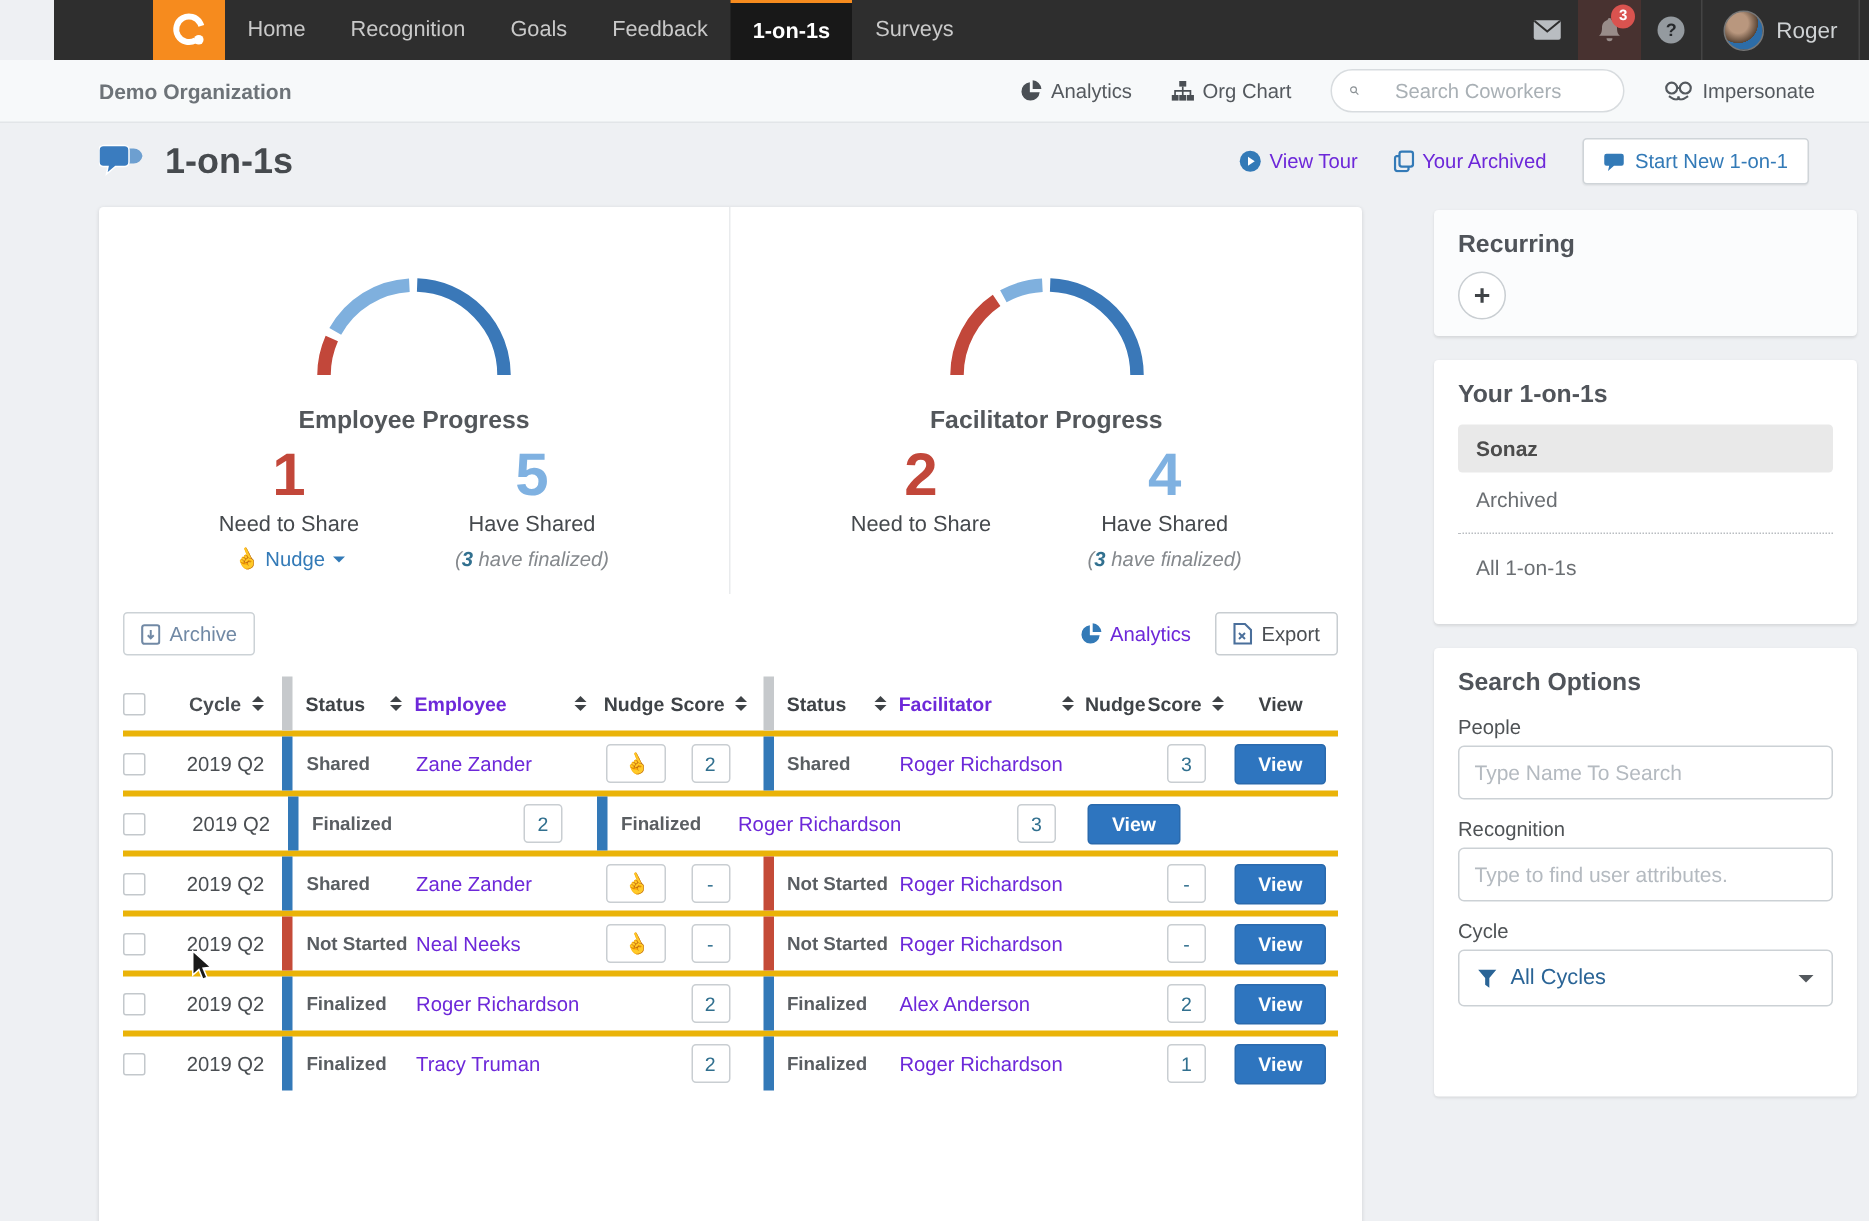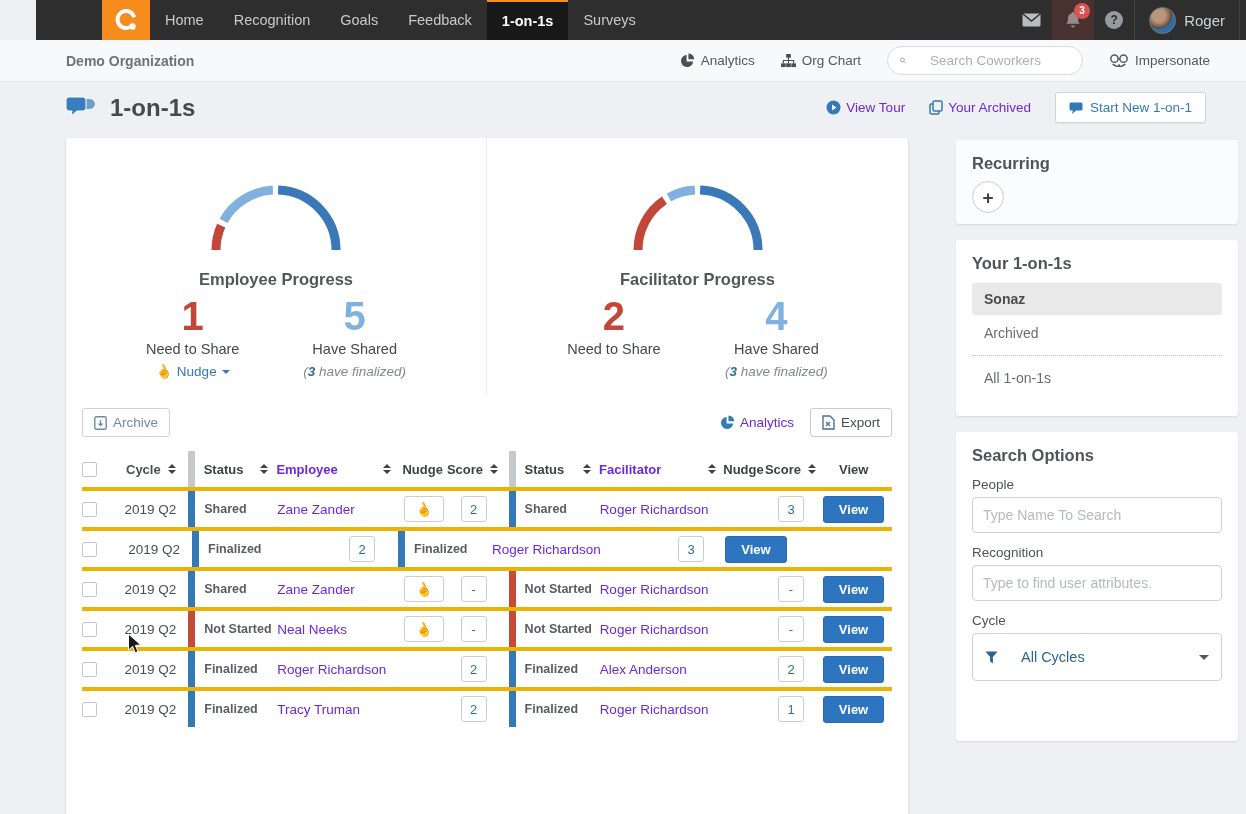--- a/index.html
+++ b/index.html
@@ -99,21 +99,21 @@
   .card-h { font-size:16.5px; font-weight:bold; color:#50545a; }
   .plus-btn { width:32px; height:32px; border-radius:50%; border:1px solid #c9ced2; background:#fff; font-size:19px; font-weight:bold; color:#3f4347; margin-top:8px; cursor:pointer; line-height:29px; text-align:center; }
   .card.your { padding-bottom:22px; margin-bottom:16px; }
   .side-item { font-size:14px; color:#6a6e72; padding:8px 12px; cursor:pointer; border-radius:3px; margin-top:2px; }
   .side-item.sel { background:#e9e9e9; color:#4c4c4c; font-weight:bold; }
   .dotted { border-bottom:1px dotted #b9bdc1; margin:6px 0; }
   .card.search-opts { padding-bottom:60px; }
   .fld-label { font-size:13.5px; color:#4f5356; margin:12px 0 5px; }
   .txt-input { width:100%; height:36px; border:1px solid #ccd1d5; border-radius:4px; padding:0 10px; font-size:14px; color:#8b5cf6; font-family:"Liberation Sans",sans-serif; outline:none; }
   .txt-input::placeholder { color:#b4bac0; }
-  .cycle-select { width:100%; height:48px; border:1px solid #ccd1d5; border-radius:4px; display:flex; align-items:center; padding:0 12px; gap:23px; cursor:pointer; background:#fff; }
+  .cycle-select { width:100%; height:38px; border:1px solid #ccd1d5; border-radius:4px; display:flex; align-items:center; padding:0 12px; gap:9px; cursor:pointer; background:#fff; }
   .cycle-select .val { color:#2a6496; font-size:14.5px; flex:1; }
 
   .cursor { position:absolute; left:127px; top:633px; z-index:50; pointer-events:none; }
 </style>
 </head>
 <body>
 
 <div class="topnav">
   <div class="logo">
     <svg width="27" height="27" viewBox="0 0 27 27">

